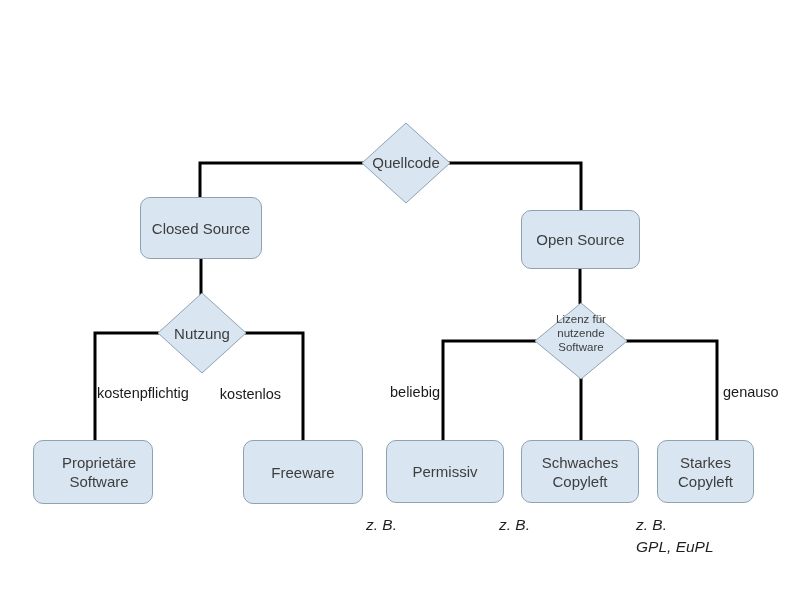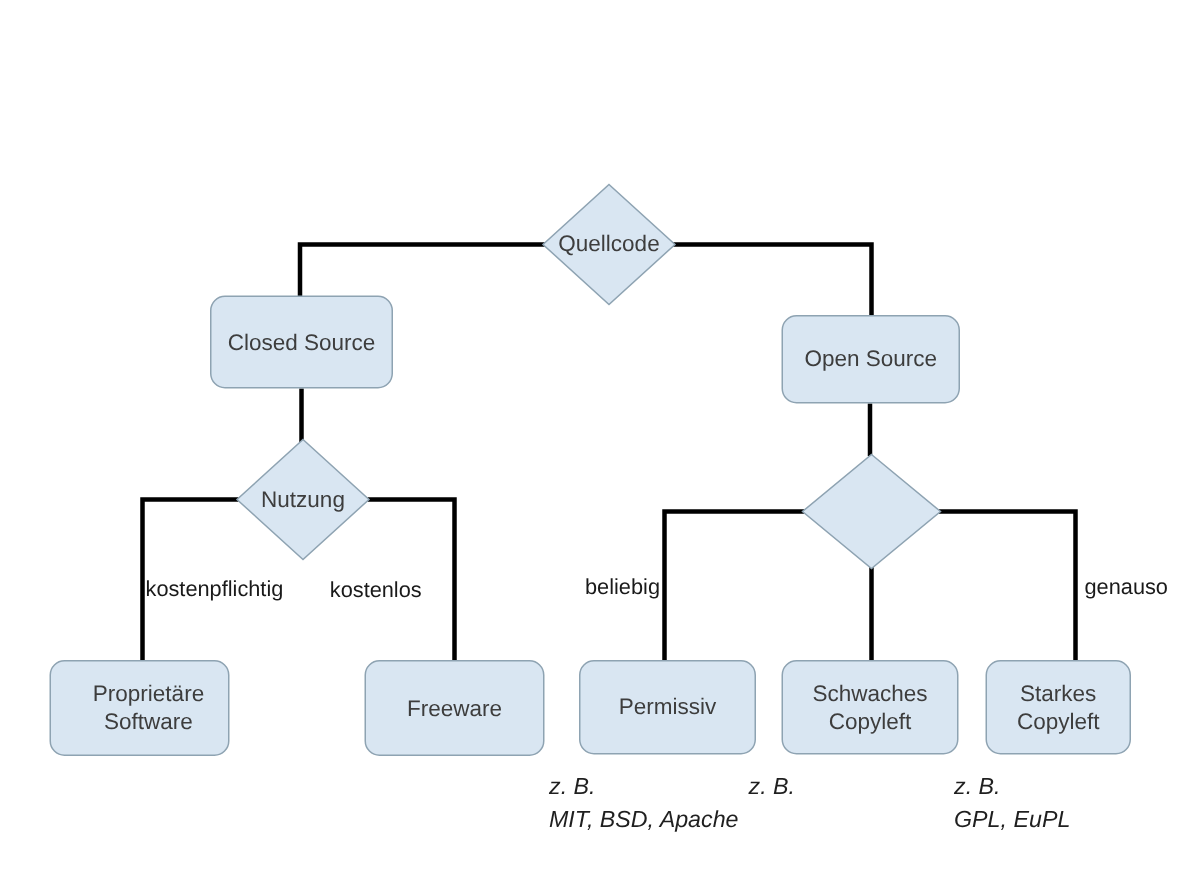--- a/index.html
+++ b/index.html
@@ -74,38 +74,38 @@
     <line class="wire" x1="581" y1="378" x2="581" y2="441"></line>
     <polyline class="wire" points="626,341 717,341 717,441"></polyline>
 
     <polygon class="diamond" points="406,123 450,163 406,203 362,163"></polygon>
     <polygon class="diamond" points="202,293 246,333 202,373 158,333"></polygon>
     <polygon class="diamond" points="581,303 627,341 581,379 535,341"></polygon>
   </svg>
 
   <div class="diamond-label lbl-quellcode">Quellcode</div>
   <div class="diamond-label lbl-nutzung">Nutzung</div>
+  <div class="diamond-label lbl-lizenz">Lizenz für nutzende Software</div>
 
   <div class="node node-closed">Closed Source</div>
   <div class="node node-open">Open Source</div>
 
   <div class="edge-label el-kostenpflichtig">kostenpflichtig</div>
   <div class="edge-label el-kostenlos">kostenlos</div>
   <div class="edge-label el-beliebig">beliebig</div>
   <div class="edge-label el-genauso">genauso</div>
 
   <div class="node node-prop">Proprietäre Software</div>
   <div class="node node-free">Freeware</div>
   <div class="node node-perm">Permissiv</div>
   <div class="node node-schwach">Schwaches Copyleft</div>
   <div class="node node-stark">Starkes Copyleft</div>
 
   <div class="caption cap-perm">
     <div>z. B.</div>
-    <div>MIT, BSD, Apache</div>
   </div>
   <div class="caption cap-schwach">
     <div>z. B.</div>
   </div>
   <div class="caption cap-stark">
     <div>z. B.</div>
     <div>GPL, EuPL</div>
   </div>
 
 </div>

